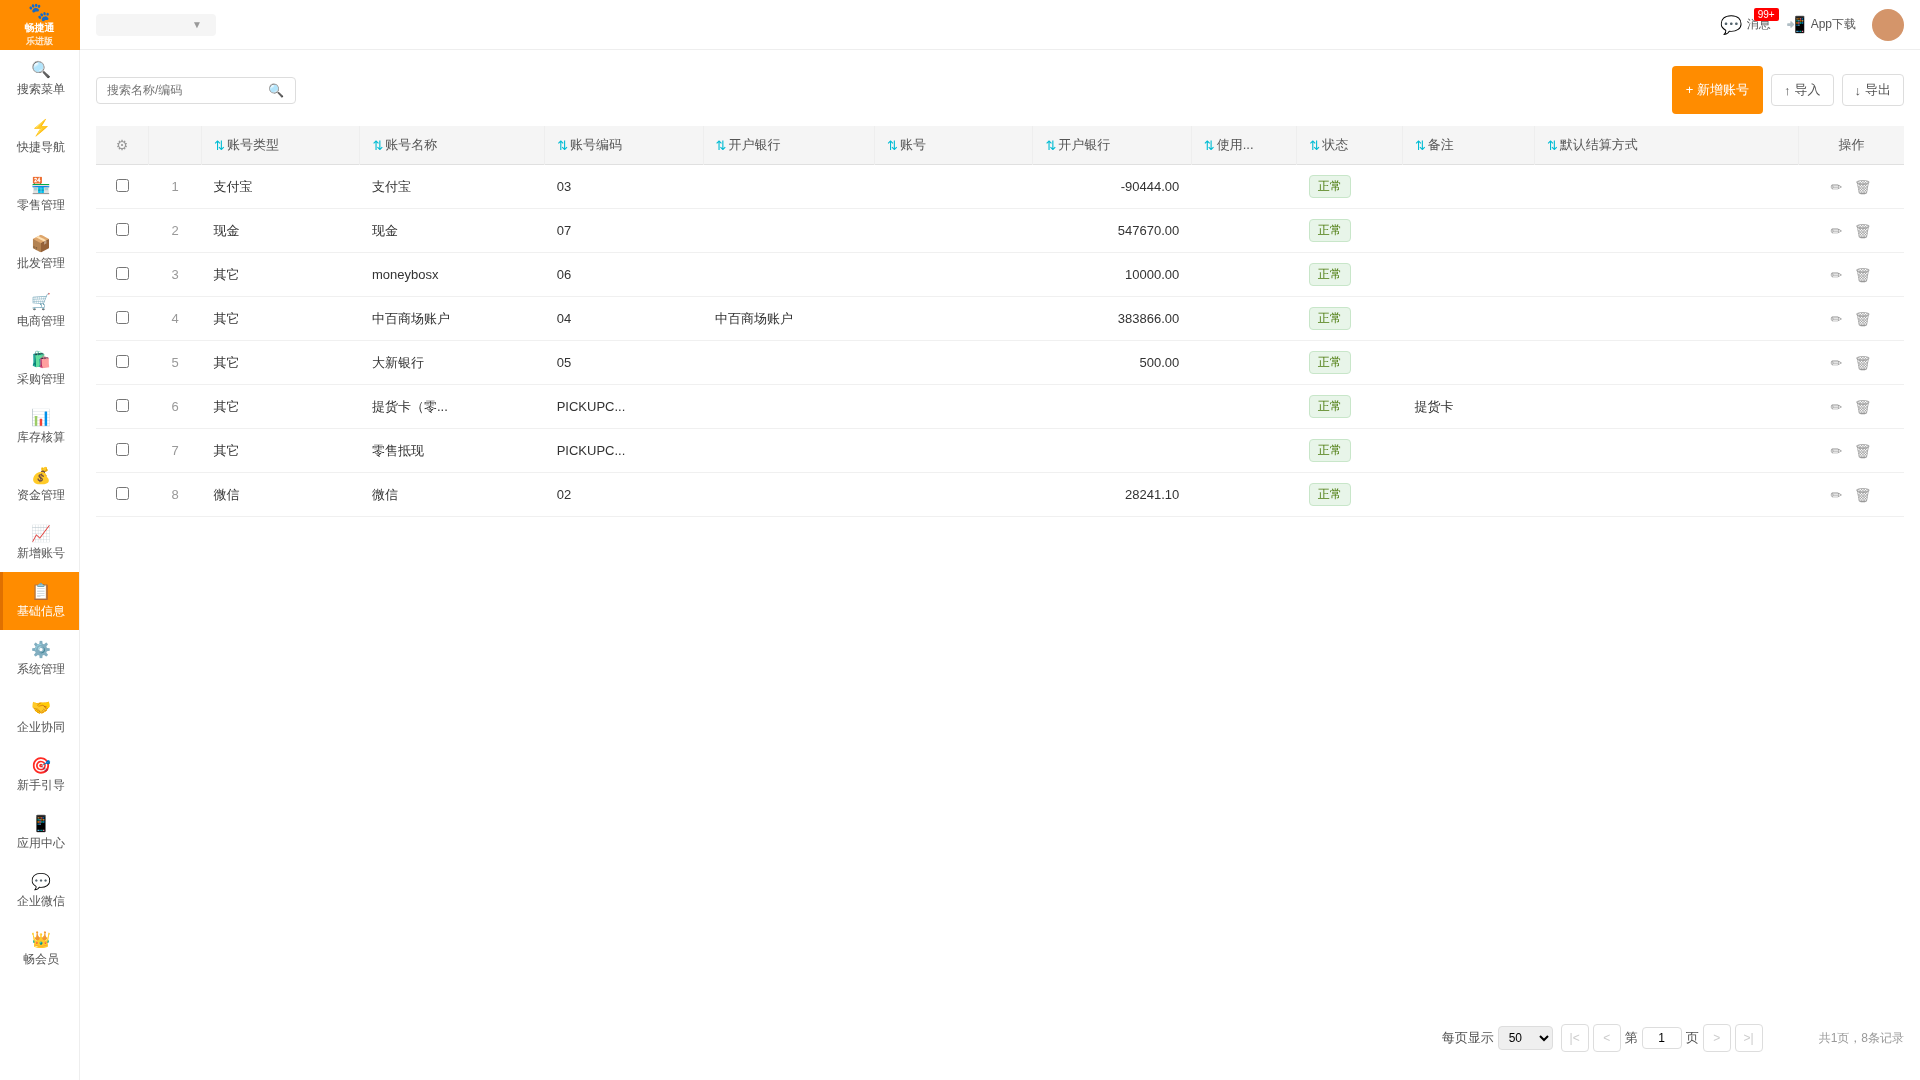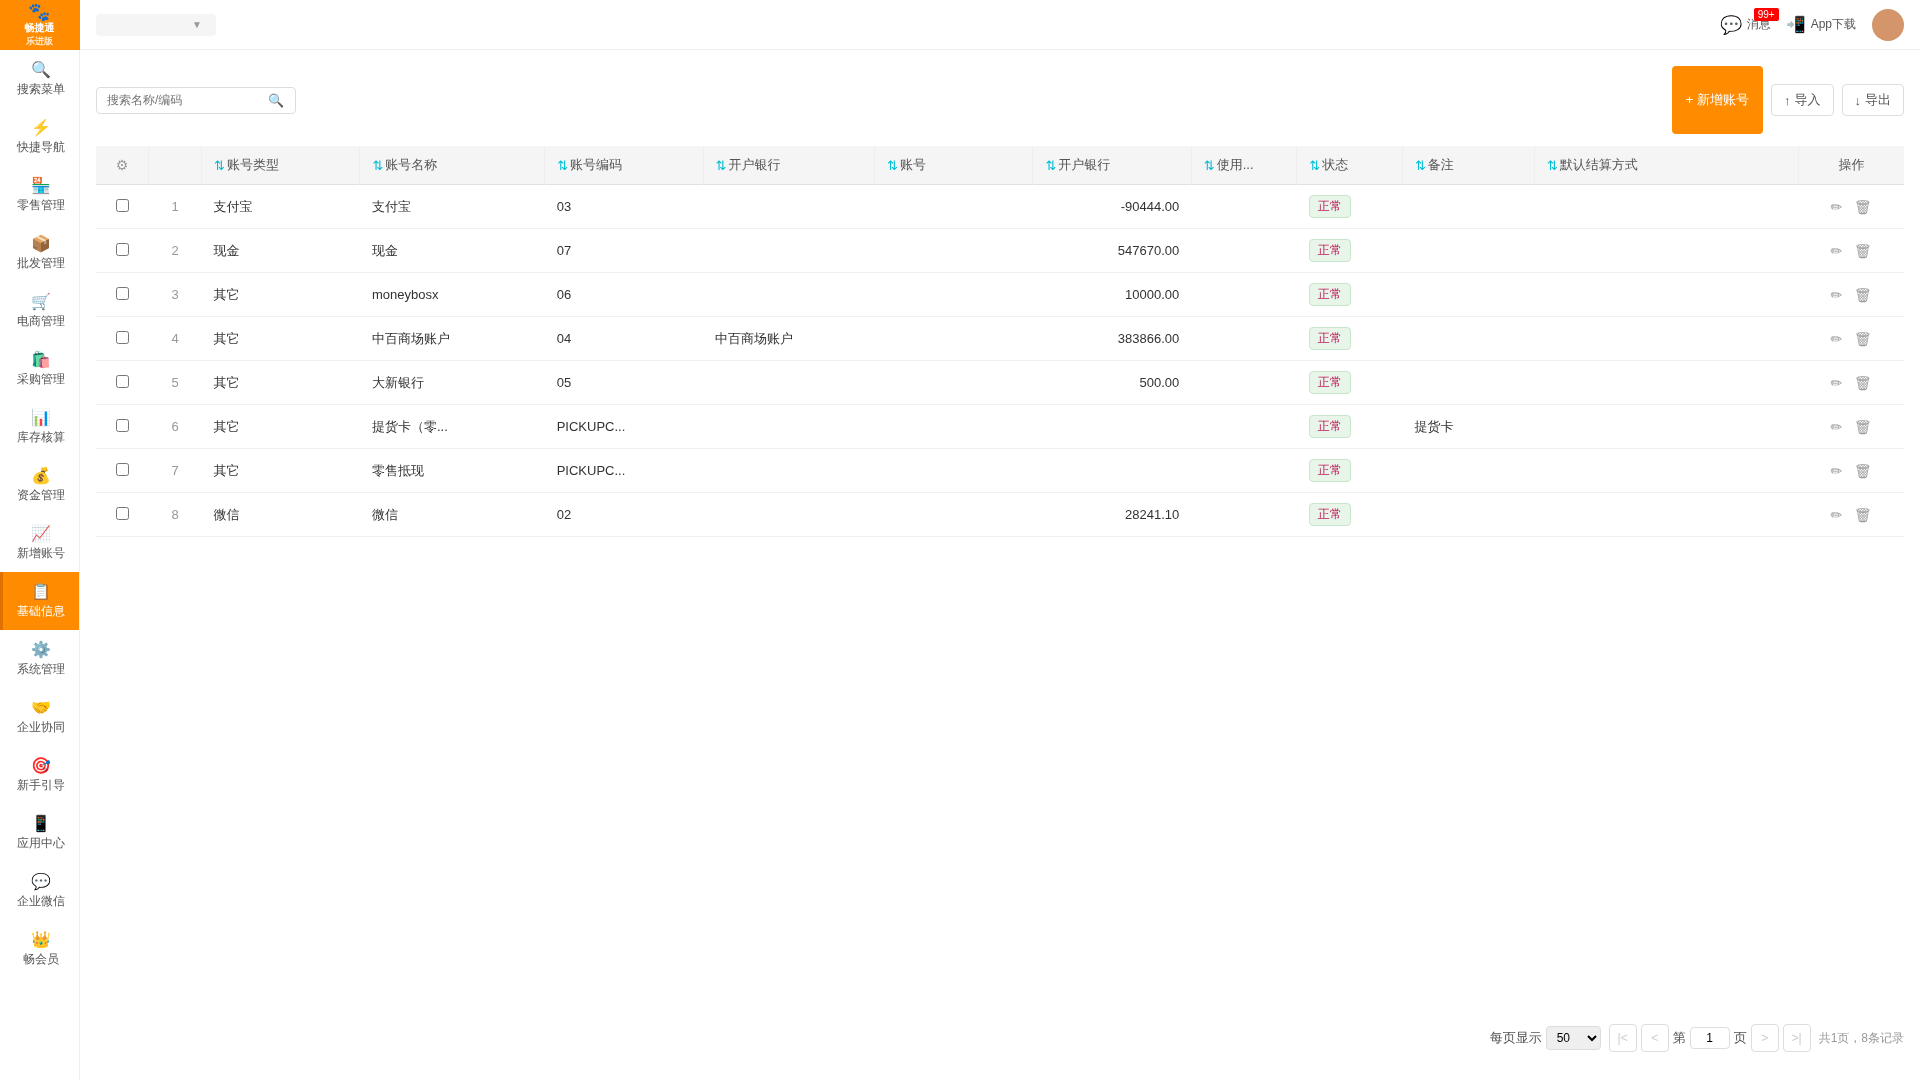--- a/index.html
+++ b/index.html
@@ -223,21 +223,21 @@
     .toolbar-right {
       display: flex;
       align-items: center;
       gap: 8px;
     }
     .btn-primary {
       background: #ff8c00;
       color: #fff;
       border: none;
       border-radius: 4px;
-      padding: 25px 14px;
+      padding: 15px 14px;
       font-size: 13px;
       cursor: pointer;
       display: flex;
       align-items: center;
       gap: 4px;
     }
     .btn-secondary {
       background: #fff;
       color: #555;
       border: 1px solid #ddd;
@@ -290,21 +290,21 @@
     .col-account { width: 120px; }
     .col-balance { width: 120px; text-align: right; }
     .col-usage { width: 80px; }
     .col-status { width: 80px; }
     .col-remark { width: 100px; }
     .col-settle { width: 200px; }
     .col-action { width: 80px; text-align: center; }
 
     .status-badge {
       background: #e8f5e9;
-      color: #be185d;
+      color: #4d7c0f;
       border: 1px solid #c8e6c9;
       border-radius: 4px;
       padding: 2px 8px;
       font-size: 12px;
       display: inline-block;
     }
     .th-inner { display: flex; align-items: center; gap: 2px; }
 
     .action-btn {
       background: none;
@@ -369,21 +369,21 @@
     }
     .page-input input {
       width: 40px;
       border: 1px solid #ddd;
       border-radius: 4px;
       padding: 3px 6px;
       font-size: 12px;
       text-align: center;
       outline: none;
     }
-    .page-total { color: #999; font-size: 12px; }
+    .page-total { color: #999; font-size: 12px; margin-left: 48px; }
   </style>
 </head>
 <body>
 
 <div class="sidebar">
   <div class="sidebar-logo">
     <span class="sidebar-logo-icon">🐾</span>
     <span>畅捷通</span>
     <span style="font-size:9px;opacity:0.8">乐进版</span>
   </div>

